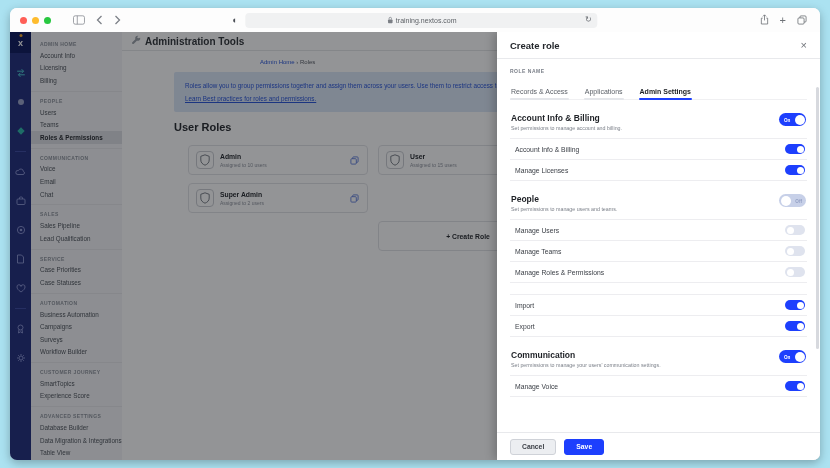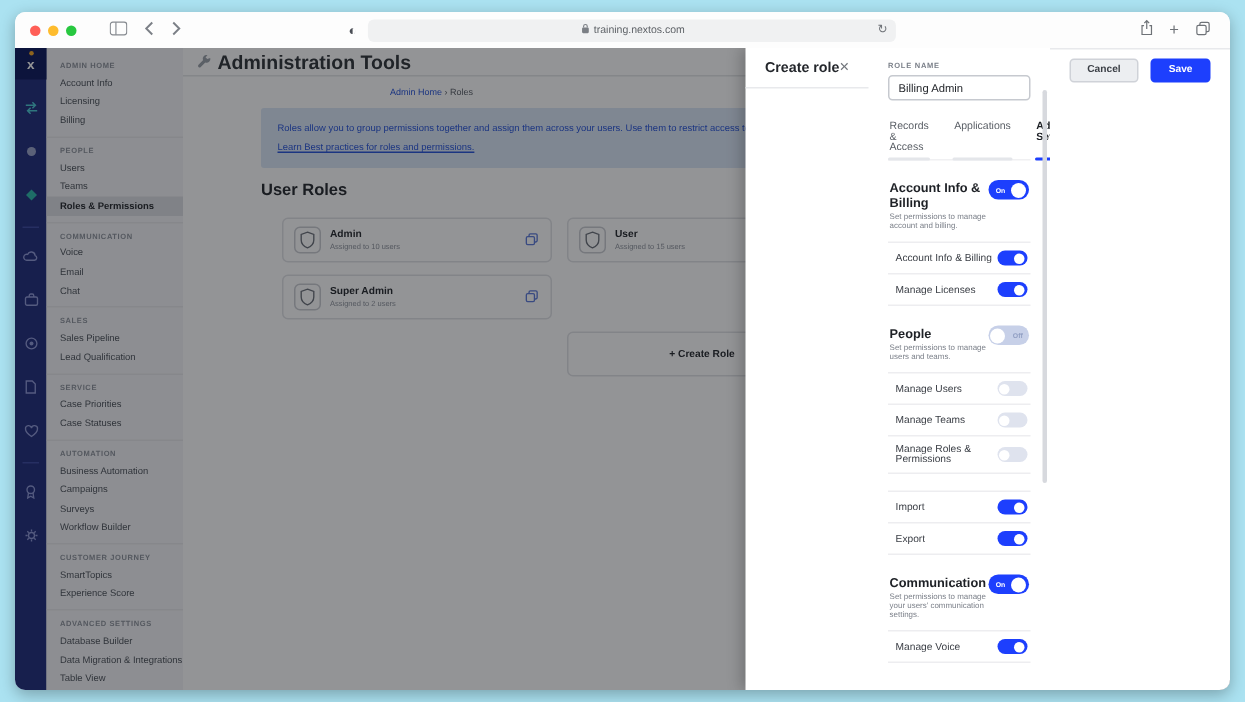--- a/index.html
+++ b/index.html
@@ -37,41 +37,41 @@
   .sidebar{width:91px;background:#f4f5f7;padding-top:3px;overflow:hidden;flex:none;}
   .sb-sec{padding:2px 0 4px;}
   .sb-sec + .sb-sec{border-top:1px solid #e7e8eb;}
   .sb-title{font-size:5px;font-weight:bold;color:#8d929c;letter-spacing:.4px;padding:4px 9px 2px;}
   .sb-item{font-size:6.3px;color:#4c515a;padding:2.8px 9px;cursor:pointer;white-space:nowrap;}
   .sb-item.on{background:#dddfe4;color:#24272c;font-weight:bold;}
 
   
   .main{flex:1;background:#fff;position:relative;overflow:hidden;}
   .appbar{height:18px;border-bottom:1px solid #e4e5e8;display:flex;align-items:center;gap:4px;
-    padding-left:9px;font-size:13px;font-weight:bold;color:#2f3338;}
+    padding-left:9px;font-size:10px;font-weight:bold;color:#2f3338;}
   .content{padding:8px 0 0 52px;}
   .breadcrumb{margin-left:86px;font-size:6px;color:#565b63;}
   .bc-link{color:#2653d9;cursor:pointer;}
   .banner{margin-top:7px;width:478px;background:#dbe7f8;border-radius:2px;padding:7px 11px;
     font-size:6.3px;color:#2653d9;line-height:2.1;box-sizing:border-box;}
   .banner-link{color:#2653d9;text-decoration:underline;cursor:pointer;display:block;}
   .page-title{margin-top:9px;font-size:11px;font-weight:bold;color:#24272c;}
   .cards{margin-top:12px;margin-left:14px;display:grid;grid-template-columns:180px 180px;gap:8px 10px;width:400px;}
   .card{height:30px;background:#fff;border:1px solid #e1e2e6;border-radius:4px;display:flex;
     align-items:center;padding:0 7px;gap:6px;position:relative;box-sizing:border-box;cursor:pointer;}
   .card-icon{width:16px;height:16px;border:1px solid #caccd2;border-radius:4px;display:flex;
     align-items:center;justify-content:center;flex:none;}
   .card-title{font-size:6.8px;font-weight:bold;color:#24272c;}
   .card-sub{font-size:5px;color:#8d929c;margin-top:1.5px;}
   .card-copy{position:absolute;right:8px;top:50%;transform:translateY(-50%);cursor:pointer;}
   .card.create{justify-content:center;font-size:6.8px;font-weight:bold;color:#24272c;}
 
   
   .drawer{position:absolute;top:0;right:0;bottom:0;width:323px;background:#fff;z-index:5;
-    box-shadow:-3px 0 9px rgba(0,0,0,.22);display:flex;flex-direction:row;}
+    box-shadow:-3px 0 9px rgba(0,0,0,.22);display:flex;flex-direction:column;}
   .d-head{height:26px;flex:none;display:flex;align-items:center;justify-content:space-between;
     padding:0 13px;border-bottom:1px solid #e8e9ec;}
   .d-title{font-size:9.5px;font-weight:bold;color:#24272c;}
   .d-close{font-size:11px;color:#70747a;cursor:pointer;line-height:1;}
   .d-body{flex:1;padding:9px 13px 0;overflow:hidden;position:relative;}
   .f-label{font-size:5px;font-weight:bold;letter-spacing:.5px;color:#7a7f88;}
   .f-input{margin-top:3px;width:100%;box-sizing:border-box;height:17px;border:1px solid #c6c9cf;
     border-radius:3px;font-size:7.5px;color:#24272c;padding:0 6px;font-family:inherit;background:#fff;}
   .tabs{display:flex;gap:15px;margin-top:10px;border-bottom:1px solid #f0f0f2;}
   .tab{padding:4px 1px 4px;font-size:7px;color:#5a5f66;position:relative;cursor:pointer;}
@@ -379,21 +379,20 @@
 
       <div class="overlay"></div>
 
       <div class="drawer">
         <div class="d-head">
           <span class="d-title">Create role</span>
           <span class="d-close">×</span>
         </div>
         <div class="d-body">
           <div class="f-label">ROLE NAME</div>
-          <input class="f-input" readonly="" value="Billing Admin" style="">
           <div class="tabs">
 
               <div class="tab off"><span>Records &amp; Access</span><i></i></div>
 
               <div class="tab off"><span>Applications</span><i></i></div>
 
               <div class="tab on"><span>Admin Settings</span><i></i></div>
             </div>
           <div>
 

